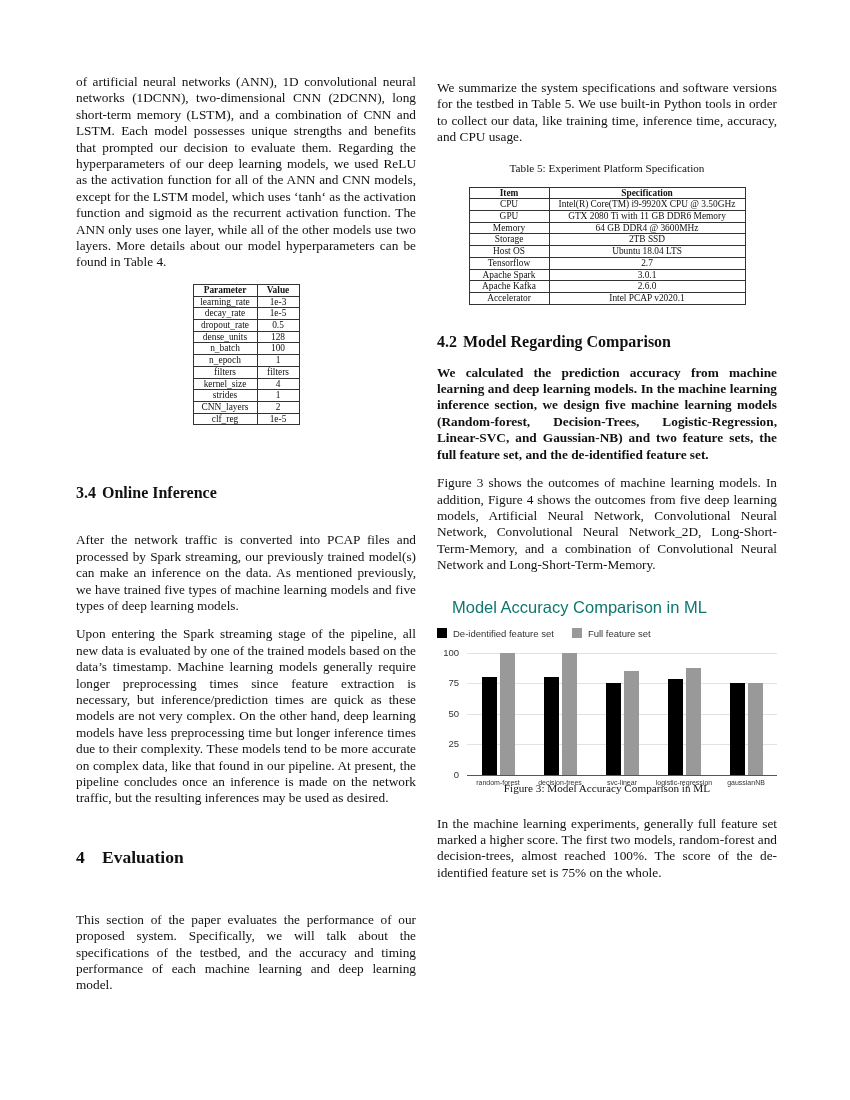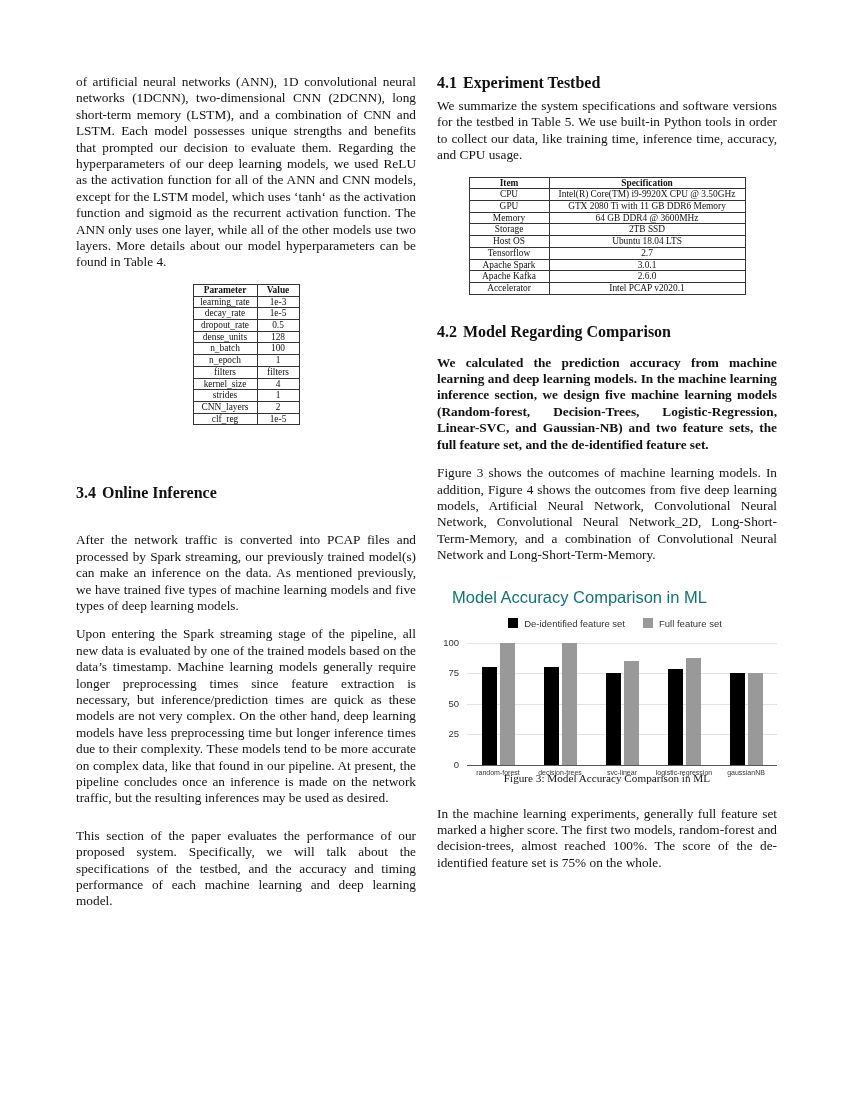--- a/index.html
+++ b/index.html
@@ -13,21 +13,21 @@
   h2.sec .num { display: inline-block; width: 26px; }
   h1.sec { font-size: 17.5px; font-weight: bold; }
   h1.sec .num { display: inline-block; width: 26px; }
   .caption { font-size: 11.2px; text-align: center; }
   table.t { border-collapse: collapse; margin: 0 auto; font-size: 9.4px; line-height: 10.7px; }
   table.t th, table.t td { border: 1px solid #333; padding: 0 4px; text-align: center; font-weight: normal; }
   table.t th { font-weight: bold; }
   
   .chart { position: relative; width: 340px; height: 190px; font-family: "Liberation Sans", "DejaVu Sans", sans-serif; }
   .chart-title { position: absolute; left: 15px; top: 0px; font-size: 16.5px; color: #0f766e; }
-  .legend { position: absolute; top: 30px; left: 8px; width: 100%; display: flex; justify-content: center; gap: 18px; font-size: 9.5px; color: #333; }
+  .legend { position: absolute; top: 30px; left: 0; width: 100%; display: flex; justify-content: flex-start; gap: 18px; font-size: 9.5px; color: #333; }
   .legend .item { display: flex; align-items: center; gap: 6px; }
   .legend .sw { width: 10px; height: 10px; display: inline-block; }
   .plot { position: absolute; left: 30px; top: 55px; width: 310px; height: 122px; }
   .gridline { position: absolute; left: 0; width: 100%; height: 1px; background: #e2e2e2; }
   .gridline.base { background: #555; }
   .ytick { position: absolute; left: -30px; width: 22px; text-align: right; font-size: 9.5px; color: #333; }
   .group { position: absolute; bottom: 0; height: 100%; display: flex; align-items: flex-end; gap: 3px; }
   .bar { width: 15px; }
   .xlabel { position: absolute; top: 126px; font-size: 7px; color: #333; text-align: center; width: 70px; }
 </style>
@@ -91,29 +91,30 @@
         </tr>
       </tbody>
   </table>
 
   <h2 class="sec" style="margin-top:59px;">
     <span class="num">3.4</span><span>Online Inference</span>
   </h2>
   <p class="body" style="margin-top:30px;">After the network traffic is converted into PCAP files and processed by Spark streaming, our previously trained model(s) can make an inference on the data. As mentioned previously, we have trained five types of machine learning models and five types of deep learning models.</p>
   <p class="body" style="margin-top:12px;">Upon entering the Spark streaming stage of the pipeline, all new data is evaluated by one of the trained models based on the data’s timestamp. Machine learning models generally require longer preprocessing times since feature extraction is necessary, but inference/prediction times are quick as these models are not very complex. On the other hand, deep learning models have less preprocessing time but longer inference times due to their complexity. These models tend to be more accurate on complex data, like that found in our pipeline. At present, the pipeline concludes once an inference is made on the network traffic, but the resulting inferences may be used as desired.</p>
 
-  <p class="body" style="margin-top:21px;font-family:Liberation Serif, serif;">This section of the paper evaluates the performance of our proposed system. Specifically, we will talk about the specifications of the testbed, and the accuracy and timing performance of each machine learning and deep learning model.</p>
+  <h1 class="sec" style="margin-top:40px;">
+    <span class="num">4</span><span>Evaluation</span>
+  </h1>
+  <p class="body" style="margin-top:44px;font-family:Liberation Serif, serif;">This section of the paper evaluates the performance of our proposed system. Specifically, we will talk about the specifications of the testbed, and the accuracy and timing performance of each machine learning and deep learning model.</p>
 </div>
 
 <div class="col col-right">
-  <h2 class="sec">
-    <span class="num">4.1</span><span>Experiment Testbed</span>
-  </h2>
   <p class="body" style="margin-top:6px;">We summarize the system specifications and software versions for the testbed in Table 5. We use built-in Python tools in order to collect our data, like training time, inference time, accuracy, and CPU usage.</p>
 
+  <div class="caption" style="margin-top:16px;">Table 5: Experiment Platform Specification</div>
   <table class="t" id="table5" style="margin-top:13px;">
     <thead>
       <tr>
         <th style="width:80px">Item</th>
         <th style="width:196px">Specification</th>
       </tr>
     </thead>
     <tbody id="table5-body">
         <tr>
           <td>CPU</td>

